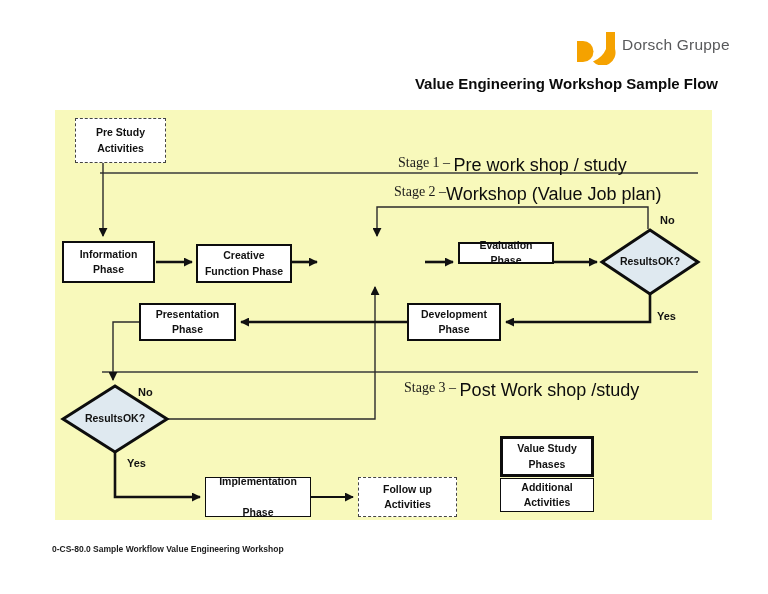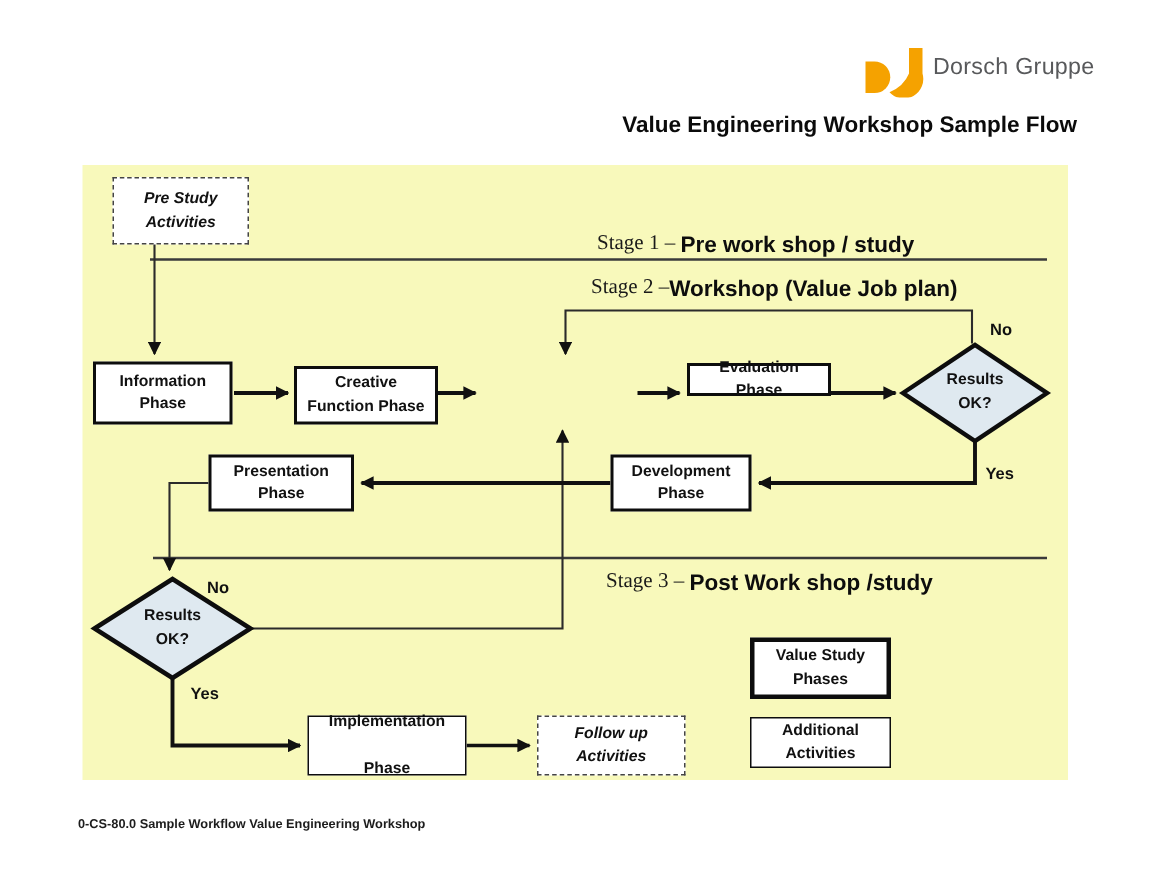--- a/index.html
+++ b/index.html
@@ -13,27 +13,27 @@
   *{box-sizing:border-box;margin:0;padding:0;}
   body{font-family:"Liberation Sans",sans-serif;background:#888;}
   #page{position:relative;width:768px;height:594px;background:#ffffff;overflow:hidden;}
   #canvas-bg{position:absolute;left:55px;top:110px;width:657px;height:410px;background:var(--canvas-bg);}
   #wires{position:absolute;left:0;top:0;width:768px;height:594px;pointer-events:none;}
 
   .node{position:absolute;background:#fff;border:2.5px solid #0d0d0d;display:flex;
         flex-direction:column;align-items:center;justify-content:center;
         font-weight:bold;font-size:10.5px;line-height:1.45;text-align:center;color:#111;}
   .node.thin{border-width:1.8px;gap:15px;}
-  .node.dashed{border:1.6px dashed #444;border-radius:0;font-style:italic;}
-  .diamond-text{position:absolute;display:flex;flex-direction:column;align-items:center;
+  .node.dashed{border:1.6px dashed #444;border-radius:0;}
+  .diamond-text{position:absolute;display:flex;align-items:center;
         justify-content:center;font-weight:bold;font-size:10.5px;line-height:1.5;color:#111;text-align:center;}
 
   .stage{position:absolute;white-space:nowrap;display:flex;align-items:flex-start;}
   .stage .serif{font-family:"Liberation Serif",serif;font-size:14px;color:#1a1a1a;white-space:pre;}
-  .stage .bold{font-weight:bold;font-size:15px;color:#0d0d0d;white-space:pre;}
+  .stage .bold{font-weight:normal;font-size:18px;color:#0d0d0d;white-space:pre;}
 
   .branch-label{position:absolute;font-weight:bold;font-size:11px;color:#111;}
 
   #header-title{position:absolute;top:75px;right:50px;font-size:15px;font-weight:bold;color:#0b0b0b;}
   #logo{position:absolute;left:576px;top:29px;width:42px;height:36px;}
   #logo-text{position:absolute;left:622px;top:36px;font-size:15.5px;color:var(--logo-text-gray);letter-spacing:.2px;}
   #footer-caption{position:absolute;left:52px;top:544px;font-size:8.5px;font-weight:bold;color:#1c1c1c;}
 </style>
 </head>
 <body>
@@ -139,21 +139,21 @@
   <div class="node dashed" style="left:358px;top:477px;width:99px;height:40px;">
     <span>Follow up</span>
     <span>Activities</span>
   </div>
 
   <div class="branch-label" style="left:660px;top:214px;">No</div>
   <div class="branch-label" style="left:657px;top:310px;">Yes</div>
   <div class="branch-label" style="left:138px;top:386px;">No</div>
   <div class="branch-label" style="left:127px;top:457px;">Yes</div>
 
-  <div class="node" style="left:500px;top:425px;width:94px;height:41px;border-width:3px;">
+  <div class="node" style="left:500px;top:436px;width:94px;height:41px;border-width:3px;">
     <span>Value Study</span>
     <span>Phases</span>
   </div>
   <div class="node" style="left:500px;top:478px;width:94px;height:34px;border-width:1.4px;">
     <span>Additional</span>
     <span>Activities</span>
   </div>
 
   <div id="footer-caption">0-CS-80.0 Sample Workflow Value Engineering Workshop</div>
 

